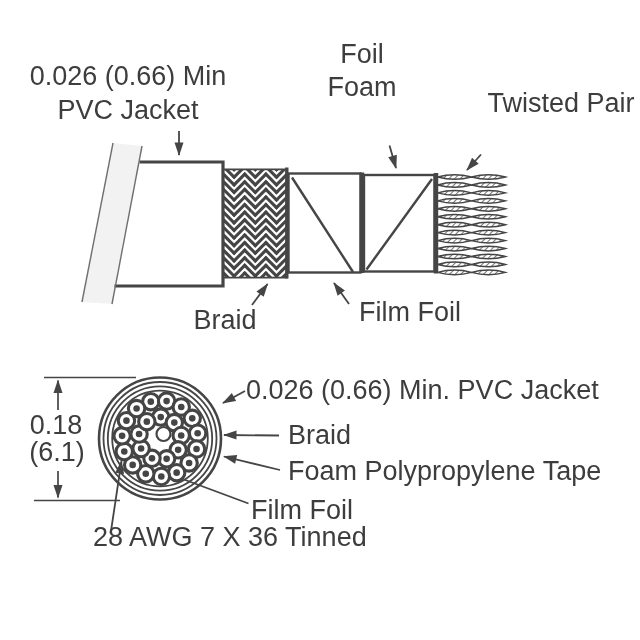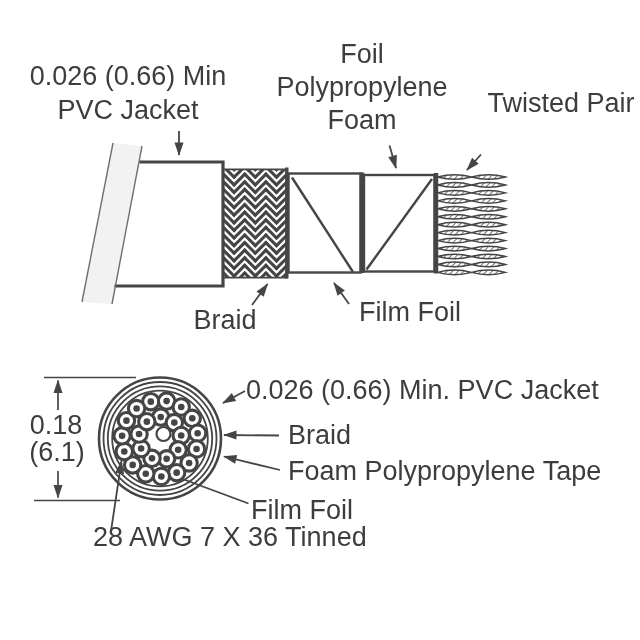--- a/index.html
+++ b/index.html
@@ -255,21 +255,20 @@
     </g>
   </svg>
 
   <div class="lbl ctr lh34" style="left:112px;top:59px;">
     <div>0.026 (0.66) Min</div>
     <div>PVC Jacket</div>
   </div>
 
   <div class="lbl ctr" style="left:346px;top:38px;">
     <div>Foil</div>
-    <div>Polypropylene</div>
     <div>Foam</div>
   </div>
 
   <div class="lbl ctr lh34" style="left:545px;top:86px;">
     <div>Twisted Pair</div>
   </div>
 
   <div class="lbl ctr" style="left:209px;top:304px;">Braid</div>
 
   <div class="lbl ctr" style="left:394px;top:296px;">Film Foil</div>

